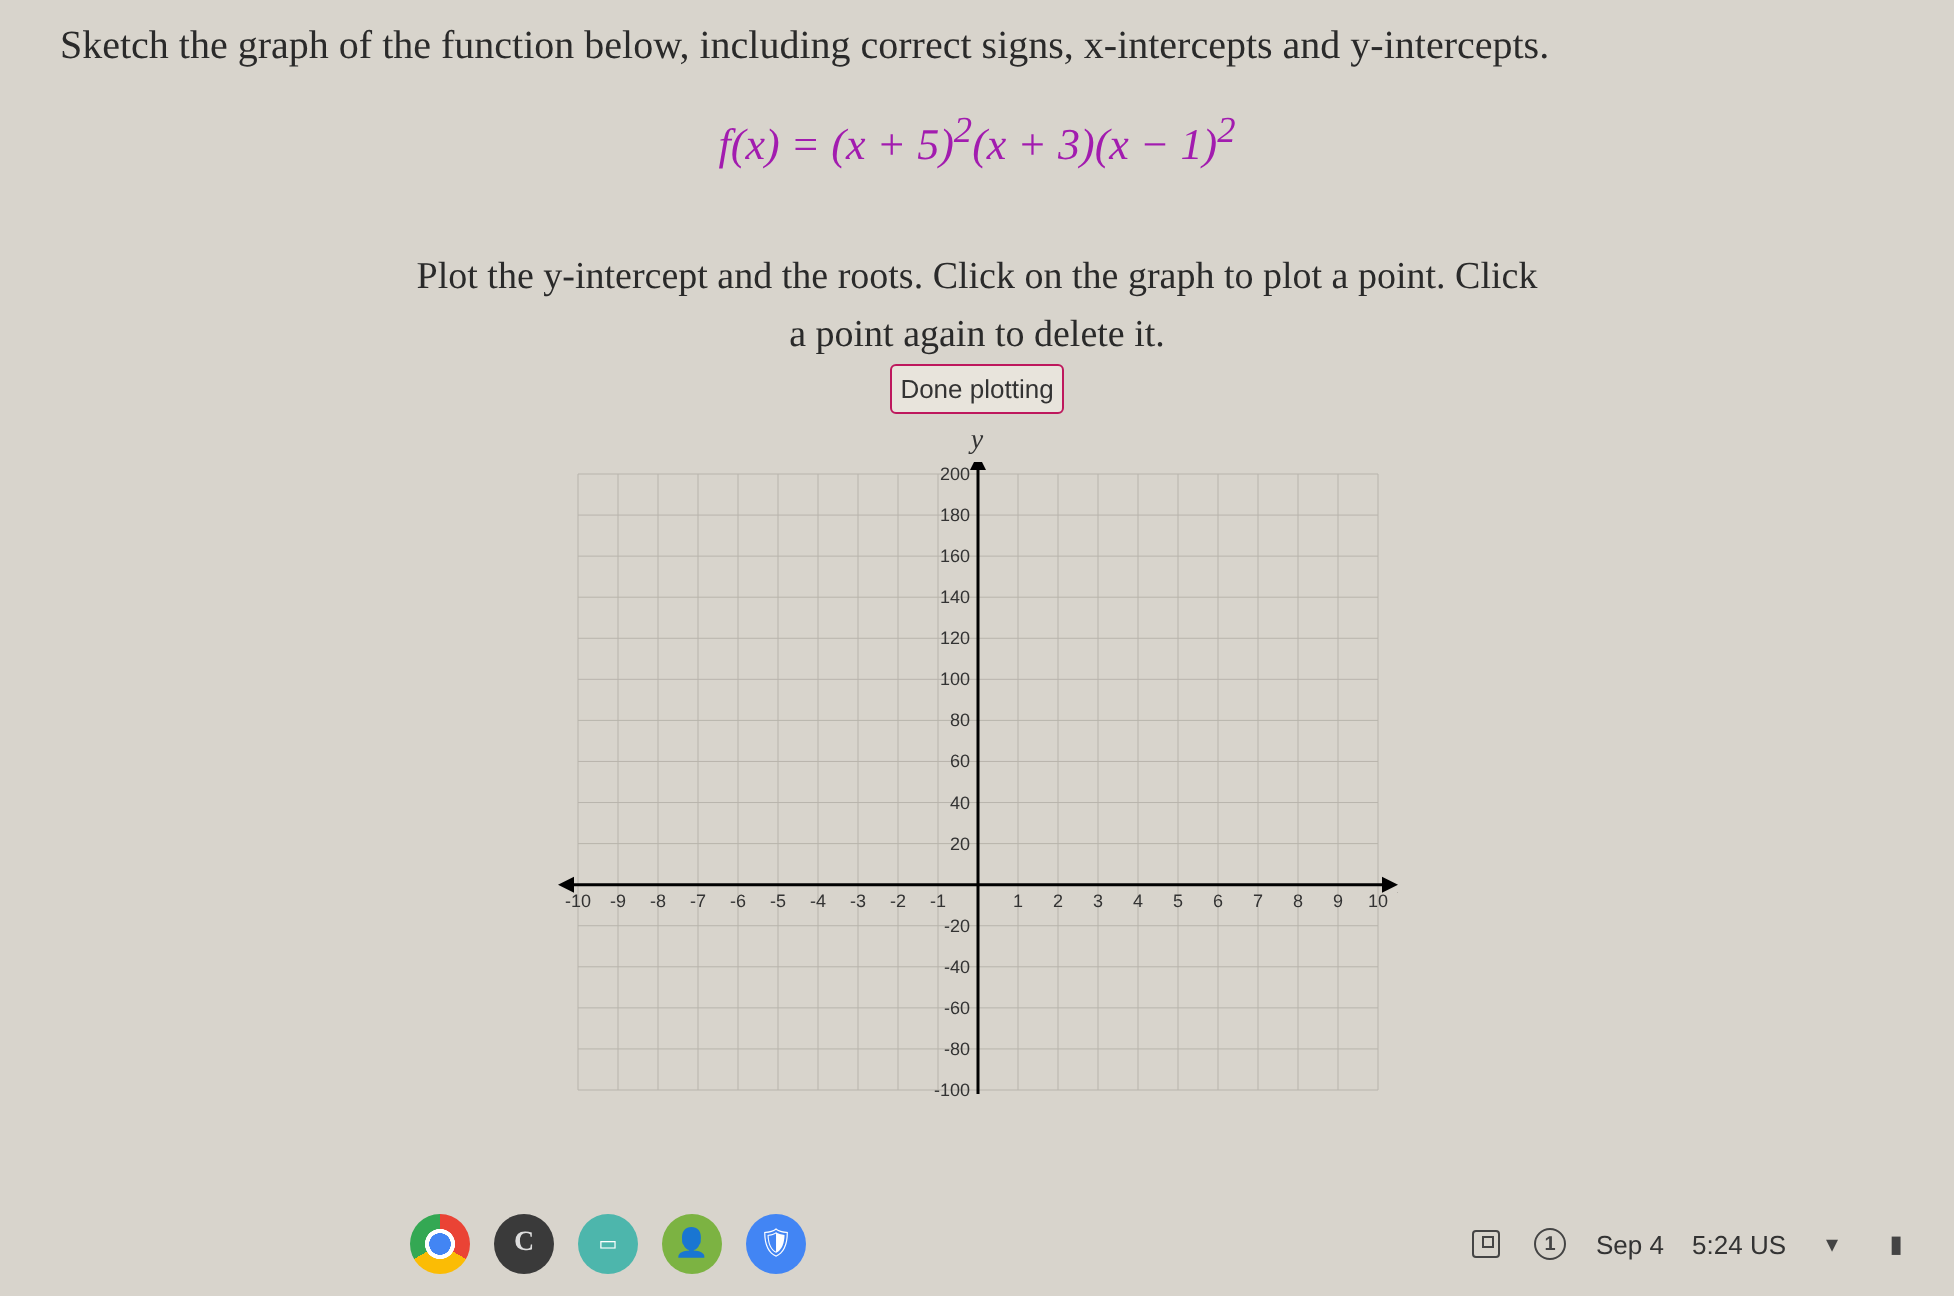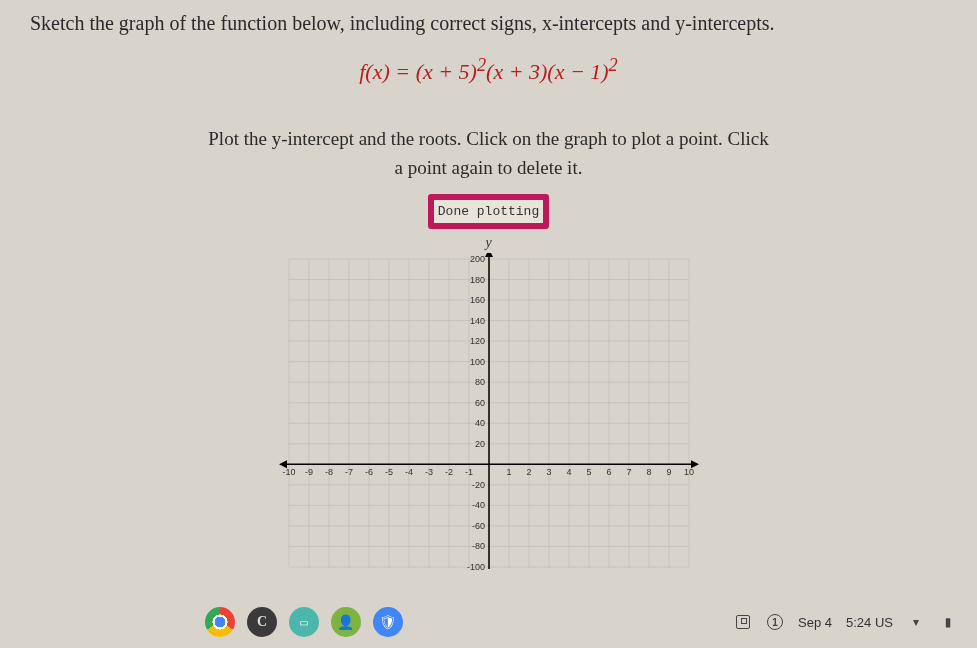--- a/index.html
+++ b/index.html
@@ -22,40 +22,40 @@
       font-size: 20px;
       color: #2a2a2a;
       margin-bottom: 20px;
     }
     .equation {
       font-size: 22px;
       text-align: center;
       margin: 0 auto 40px auto;
       font-style: italic;
       font-family: 'Times New Roman', serif;
-      color: #b91c1c;
+      color: #a21caf;
     }
     .instructions {
       font-size: 19px;
       text-align: center;
       color: #2a2a2a;
       line-height: 1.5;
-      margin-bottom: 12px;
+      margin-bottom: 0;
     }
     .done-button {
       display: block;
       margin: 0 auto 6px auto;
       padding: 4px 4px;
       font-size: 13px;
       background: #e8e4dc;
-      border: 6px solid #be185d;
+      border: 1px solid #be185d;
       border-radius: 3px;
       color: #333;
       cursor: pointer;
-      font-family: Liberation Mono, monospace;
+      font-family: Liberation Sans, sans-serif;
     }
     .axis-label-y {
       text-align: center;
       font-style: italic;
       font-size: 14px;
       color: #333;
       margin-bottom: 2px;
     }
     .graph-wrapper {
       display: flex;

